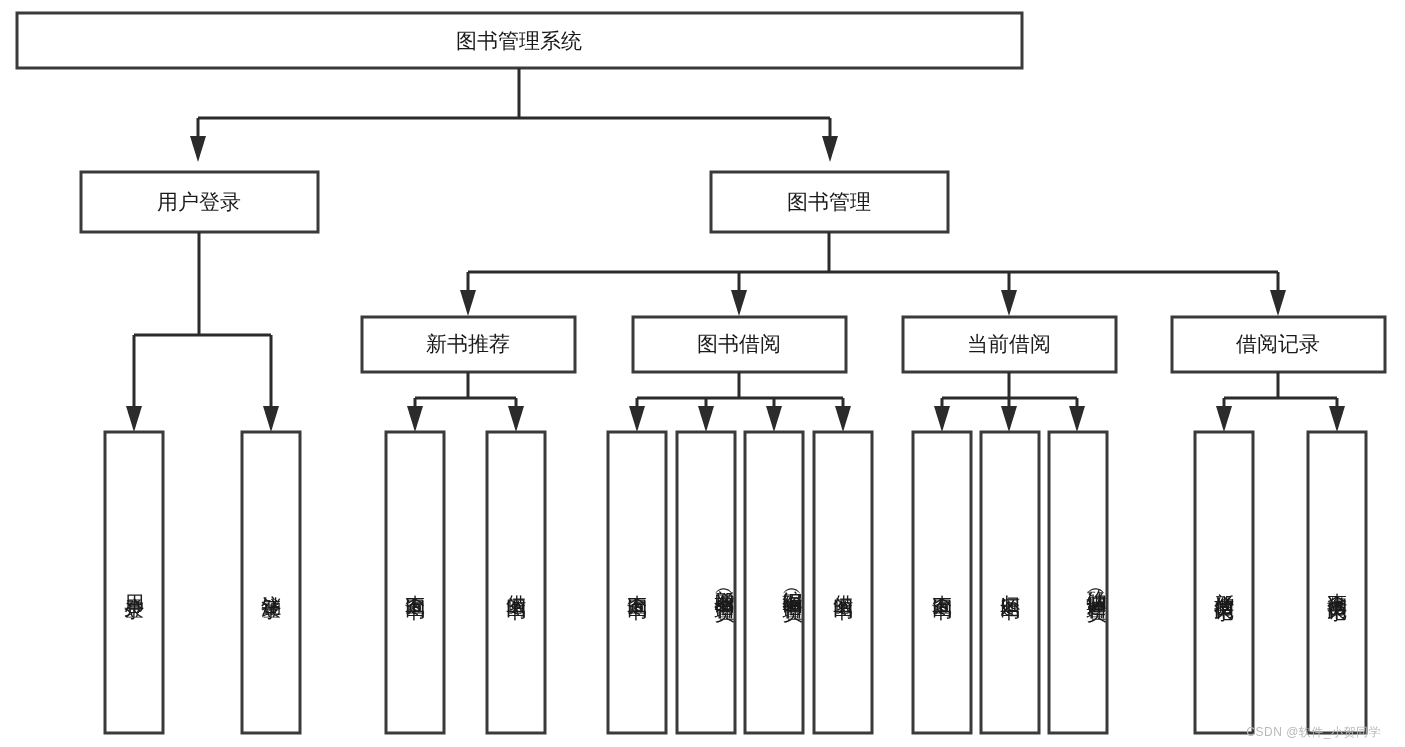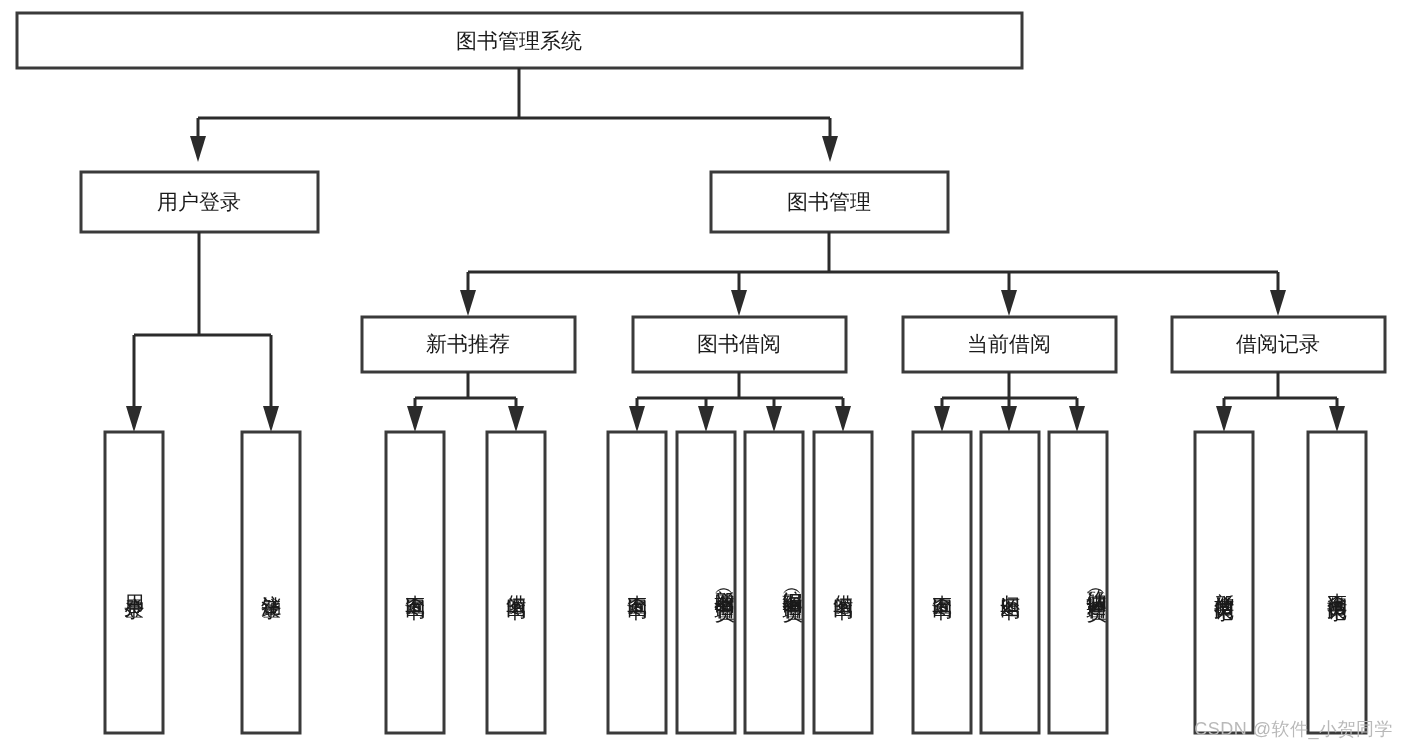--- a/index.html
+++ b/index.html
@@ -60,24 +60,24 @@
     font-family: "Liberation Sans", "DejaVu Sans", sans-serif;
     font-size: 20px;
     line-height: 1.08;
     color: #1a1a1a;
     letter-spacing: 2px;
     white-space: nowrap;
     pointer-events: none;
   }
   .watermark {
     position: absolute;
-    right: 12px;
+    right: 24px;
     bottom: 6px;
     font-family: "Liberation Sans", "DejaVu Sans", sans-serif;
-    font-size: 18px;
+    font-size: 12px;
     color: #b9b9b9;
     letter-spacing: 0.5px;
     user-select: none;
   }
 </style>
 </head>
 <body>
 
 <div id="diagram-root">
 

